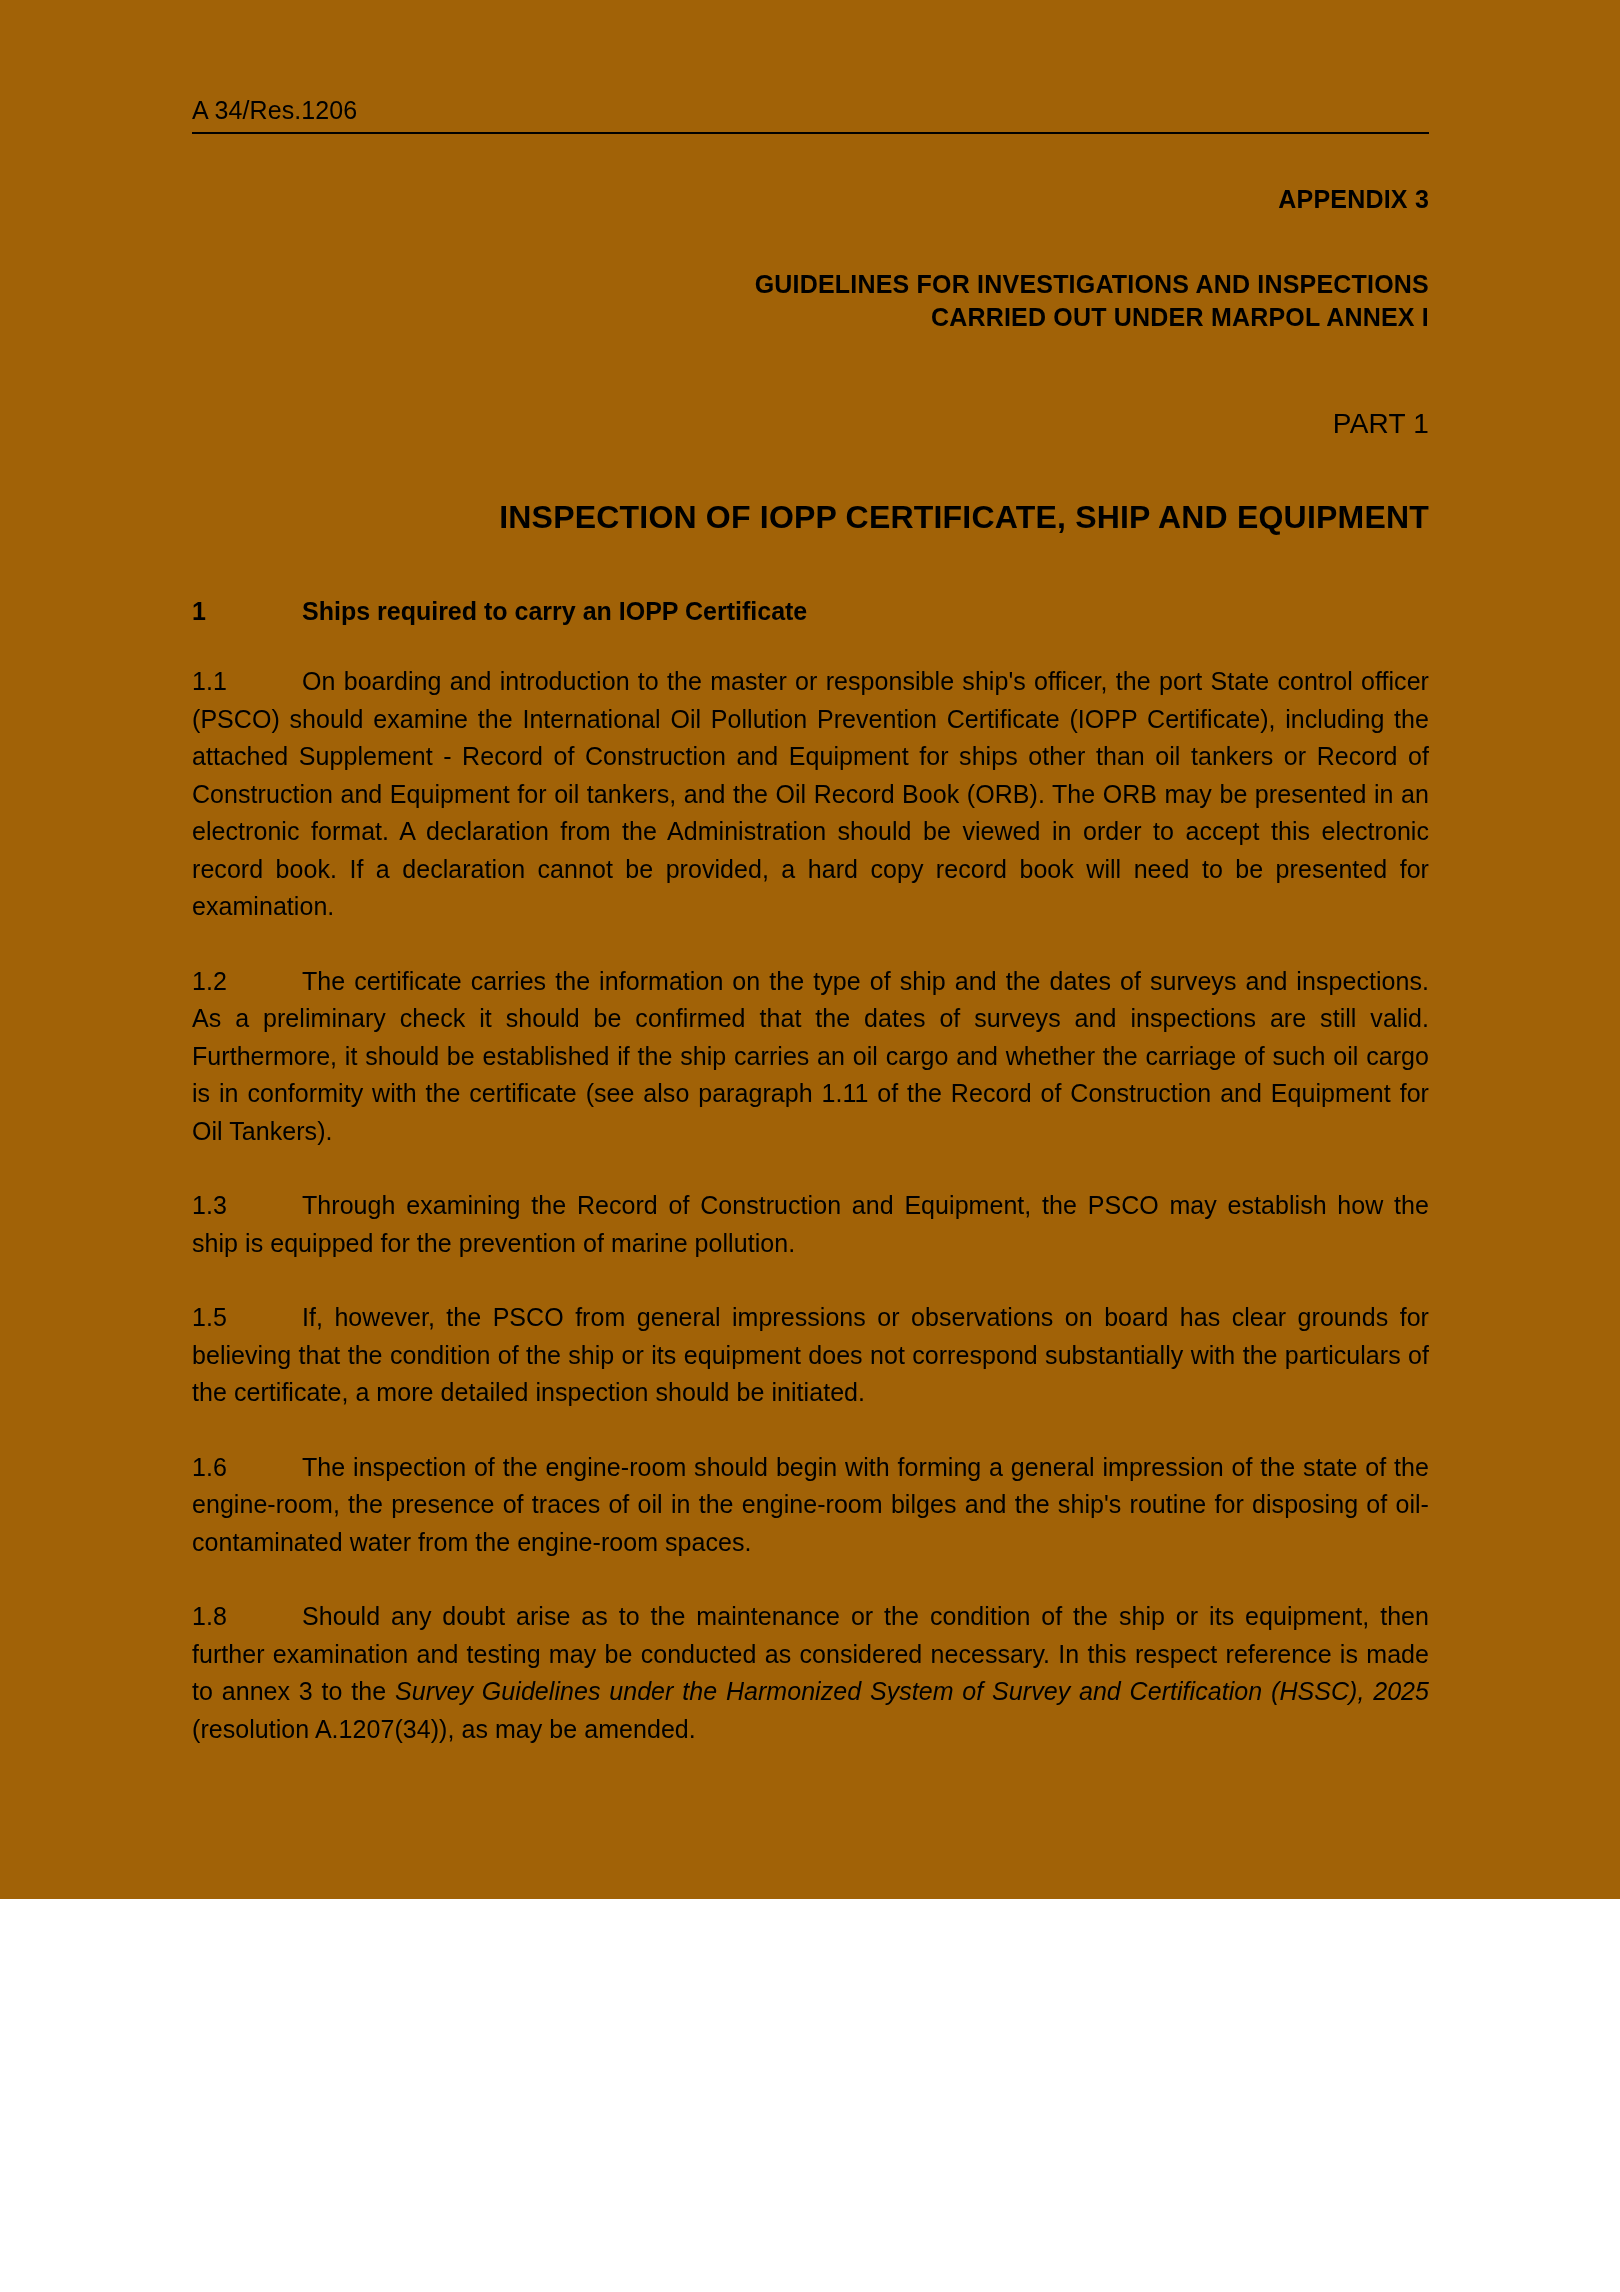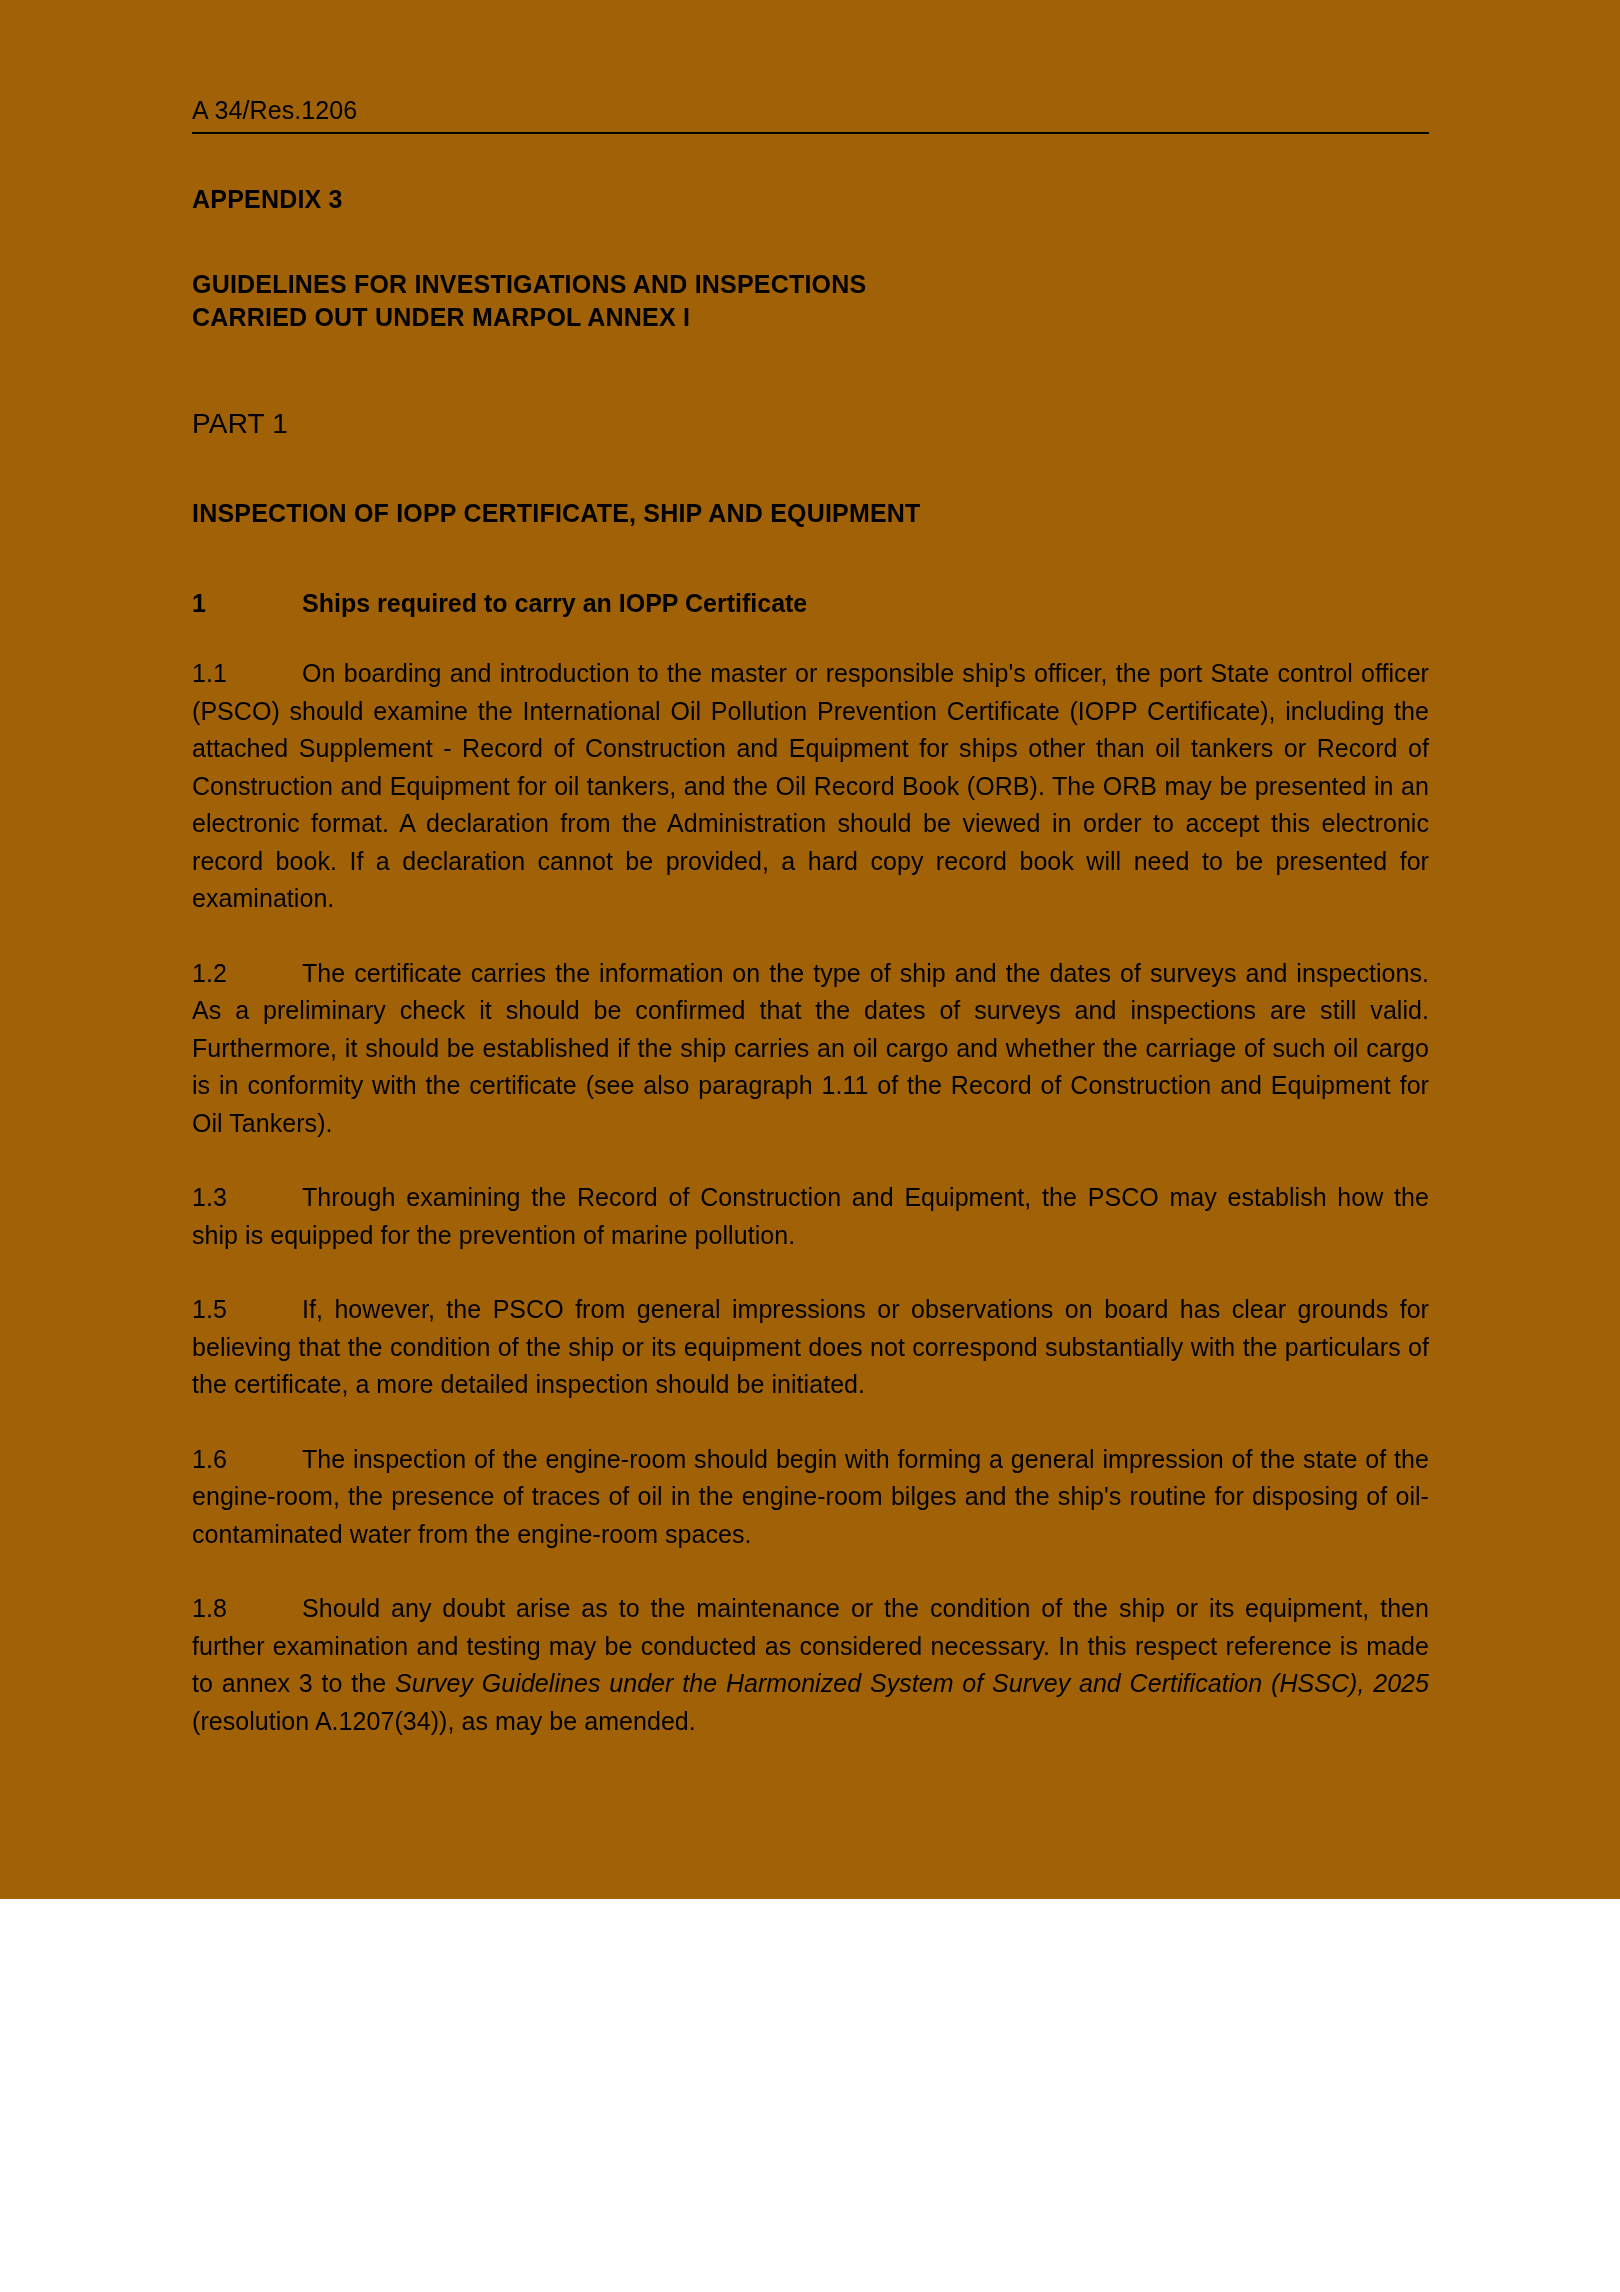--- a/index.html
+++ b/index.html
@@ -38,42 +38,42 @@
   }
   .doc-header div { white-space: pre; }
 
   .header-rule {
     margin-top: 5.9px;
     border-bottom: 2.2px solid #000000;
     width: 1237px;
   }
 
   
-  .title-block { text-align: left; margin-top: 36px; }
+  .title-block { text-align: right; margin-top: 36px; }
   .h-appendix {
     font-size: 25px;
     font-weight: bold;
     letter-spacing: 0.2px;
     margin-top: 51px;
   }
   .h-guidelines {
     font-size: 25px;
     font-weight: bold;
     letter-spacing: 0.2px;
     margin-top: 54px;
     line-height: 1.33;
   }
   .h-part {
     font-size: 28px;
     font-weight: normal;
     letter-spacing: 0.2px;
     margin-top: 74px;
   }
   .h-inspection {
-    font-size: 25px;
+    font-size: 32px;
     font-weight: bold;
     letter-spacing: 0.2px;
     margin-top: 59px;
   }
 
   
   .section-head {
     margin-top: 61px;
     font-size: 25px;
     font-weight: bold;

